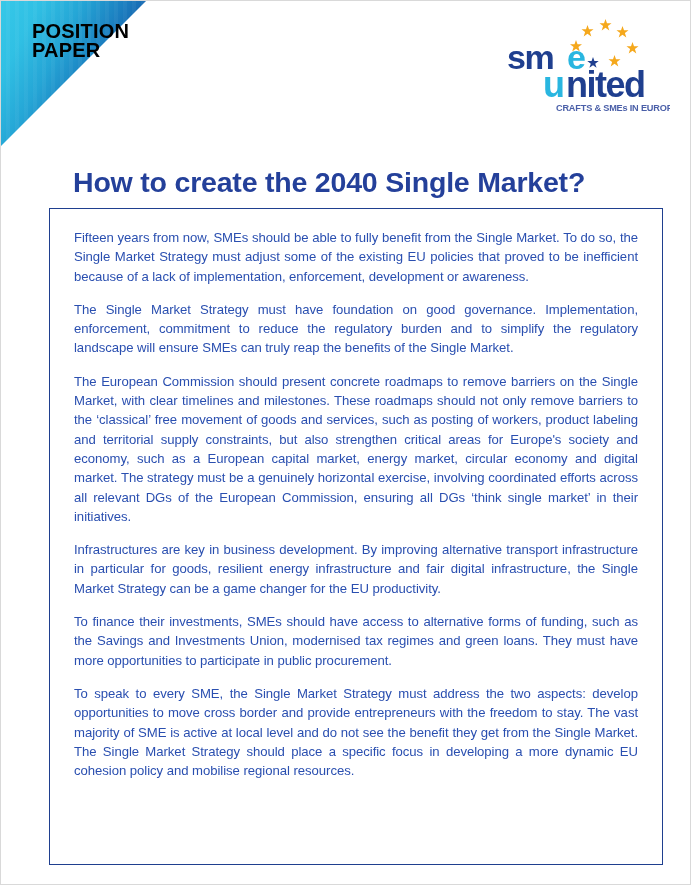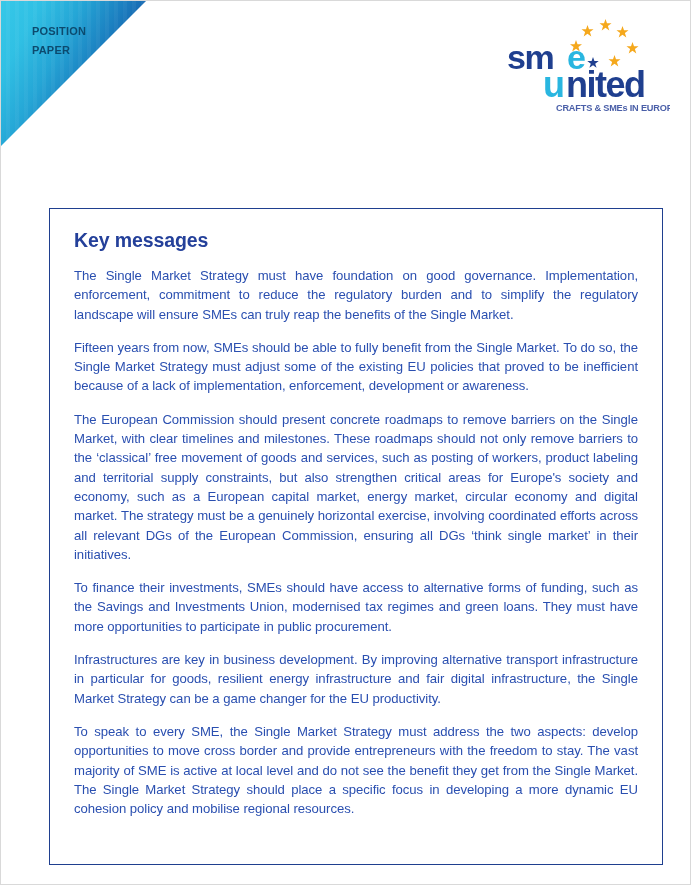--- a/index.html
+++ b/index.html
@@ -66,24 +66,24 @@
         rgba(255,255,255,0.00) 5px,
         rgba(255,255,255,0.055) 5px,
         rgba(255,255,255,0.055) 9px);
     opacity: .75;
     pointer-events: none;
   }
   .corner-banner .banner-text {
     position: absolute;
     top: 21px;
     left: 31px;
-    color: #0c4a6e;
+    color: #000000;
     font-family: "Liberation Sans", sans-serif;
     font-weight: bold;
-    font-size: 11px;
+    font-size: 20px;
     line-height: 19px;
     letter-spacing: .2px;
     white-space: pre-line;
   }
 
   
   .logo {
     position: absolute;
     top: 16px;
     right: 20px;
@@ -170,26 +170,26 @@
       <text x="12" y="52" font-family="Liberation Sans, sans-serif" font-size="34" font-weight="bold" fill="#1f3f8f" letter-spacing="-1.5">sm</text>
       <text x="72" y="52" font-family="Liberation Sans, sans-serif" font-size="34" font-weight="bold" fill="#29b6e0" letter-spacing="-1">e</text>
 
       <text x="48" y="80" font-family="Liberation Sans, sans-serif" font-size="36" font-weight="bold" fill="#29b6e0" letter-spacing="-1.5">u</text>
       <text x="71" y="80" font-family="Liberation Sans, sans-serif" font-size="36" font-weight="bold" fill="#1f3f8f" letter-spacing="-1.5">nited</text>
 
       <text x="61" y="94" font-family="Liberation Sans, sans-serif" font-size="9.2" font-weight="bold" fill="#4a5fa8" letter-spacing="-0.2">CRAFTS &amp; SMEs IN EUROPE</text>
     </svg>
   </div>
 
+  <h1 class="doc-title">How to create the 2040 Single Market?</h1>
 
   <section class="kmbox">
     <div class="kmbox-inner">
-      <h2 class="km-heading">Key messages</h2>
+      <p class="km-para">Fifteen years from now, SMEs should be able to fully benefit from the Single Market. To do so, the Single Market Strategy must adjust some of the existing EU policies that proved to be inefficient because of a lack of implementation, enforcement, development or awareness.</p>
       <p class="km-para">The Single Market Strategy must have foundation on good governance. Implementation, enforcement, commitment to reduce the regulatory burden and to simplify the regulatory landscape will ensure SMEs can truly reap the benefits of the Single Market.</p>
-      <p class="km-para">Fifteen years from now, SMEs should be able to fully benefit from the Single Market. To do so, the Single Market Strategy must adjust some of the existing EU policies that proved to be inefficient because of a lack of implementation, enforcement, development or awareness.</p>
       <p class="km-para">The European Commission should present concrete roadmaps to remove barriers on the Single Market, with clear timelines and milestones. These roadmaps should not only remove barriers to the ‘classical’ free movement of goods and services, such as posting of workers, product labeling and territorial supply constraints, but also strengthen critical areas for Europe's society and economy, such as a European capital market, energy market, circular economy and digital market. The strategy must be a genuinely horizontal exercise, involving coordinated efforts across all relevant DGs of the European Commission, ensuring all DGs ‘think single market’ in their initiatives.</p>
+      <p class="km-para">Infrastructures are key in business development. By improving alternative transport infrastructure in particular for goods, resilient energy infrastructure and fair digital infrastructure, the Single Market Strategy can be a game changer for the EU productivity.</p>
       <p class="km-para">To finance their investments, SMEs should have access to alternative forms of funding, such as the Savings and Investments Union, modernised tax regimes and green loans. They must have more opportunities to participate in public procurement.</p>
-      <p class="km-para">Infrastructures are key in business development. By improving alternative transport infrastructure in particular for goods, resilient energy infrastructure and fair digital infrastructure, the Single Market Strategy can be a game changer for the EU productivity.</p>
       <p class="km-para">To speak to every SME, the Single Market Strategy must address the two aspects: develop opportunities to move cross border and provide entrepreneurs with the freedom to stay. The vast majority of SME is active at local level and do not see the benefit they get from the Single Market. The Single Market Strategy should place a specific focus in developing a more dynamic EU cohesion policy and mobilise regional resources.</p>
     </div>
   </section>
 
 </div>
 
 </body></html>

